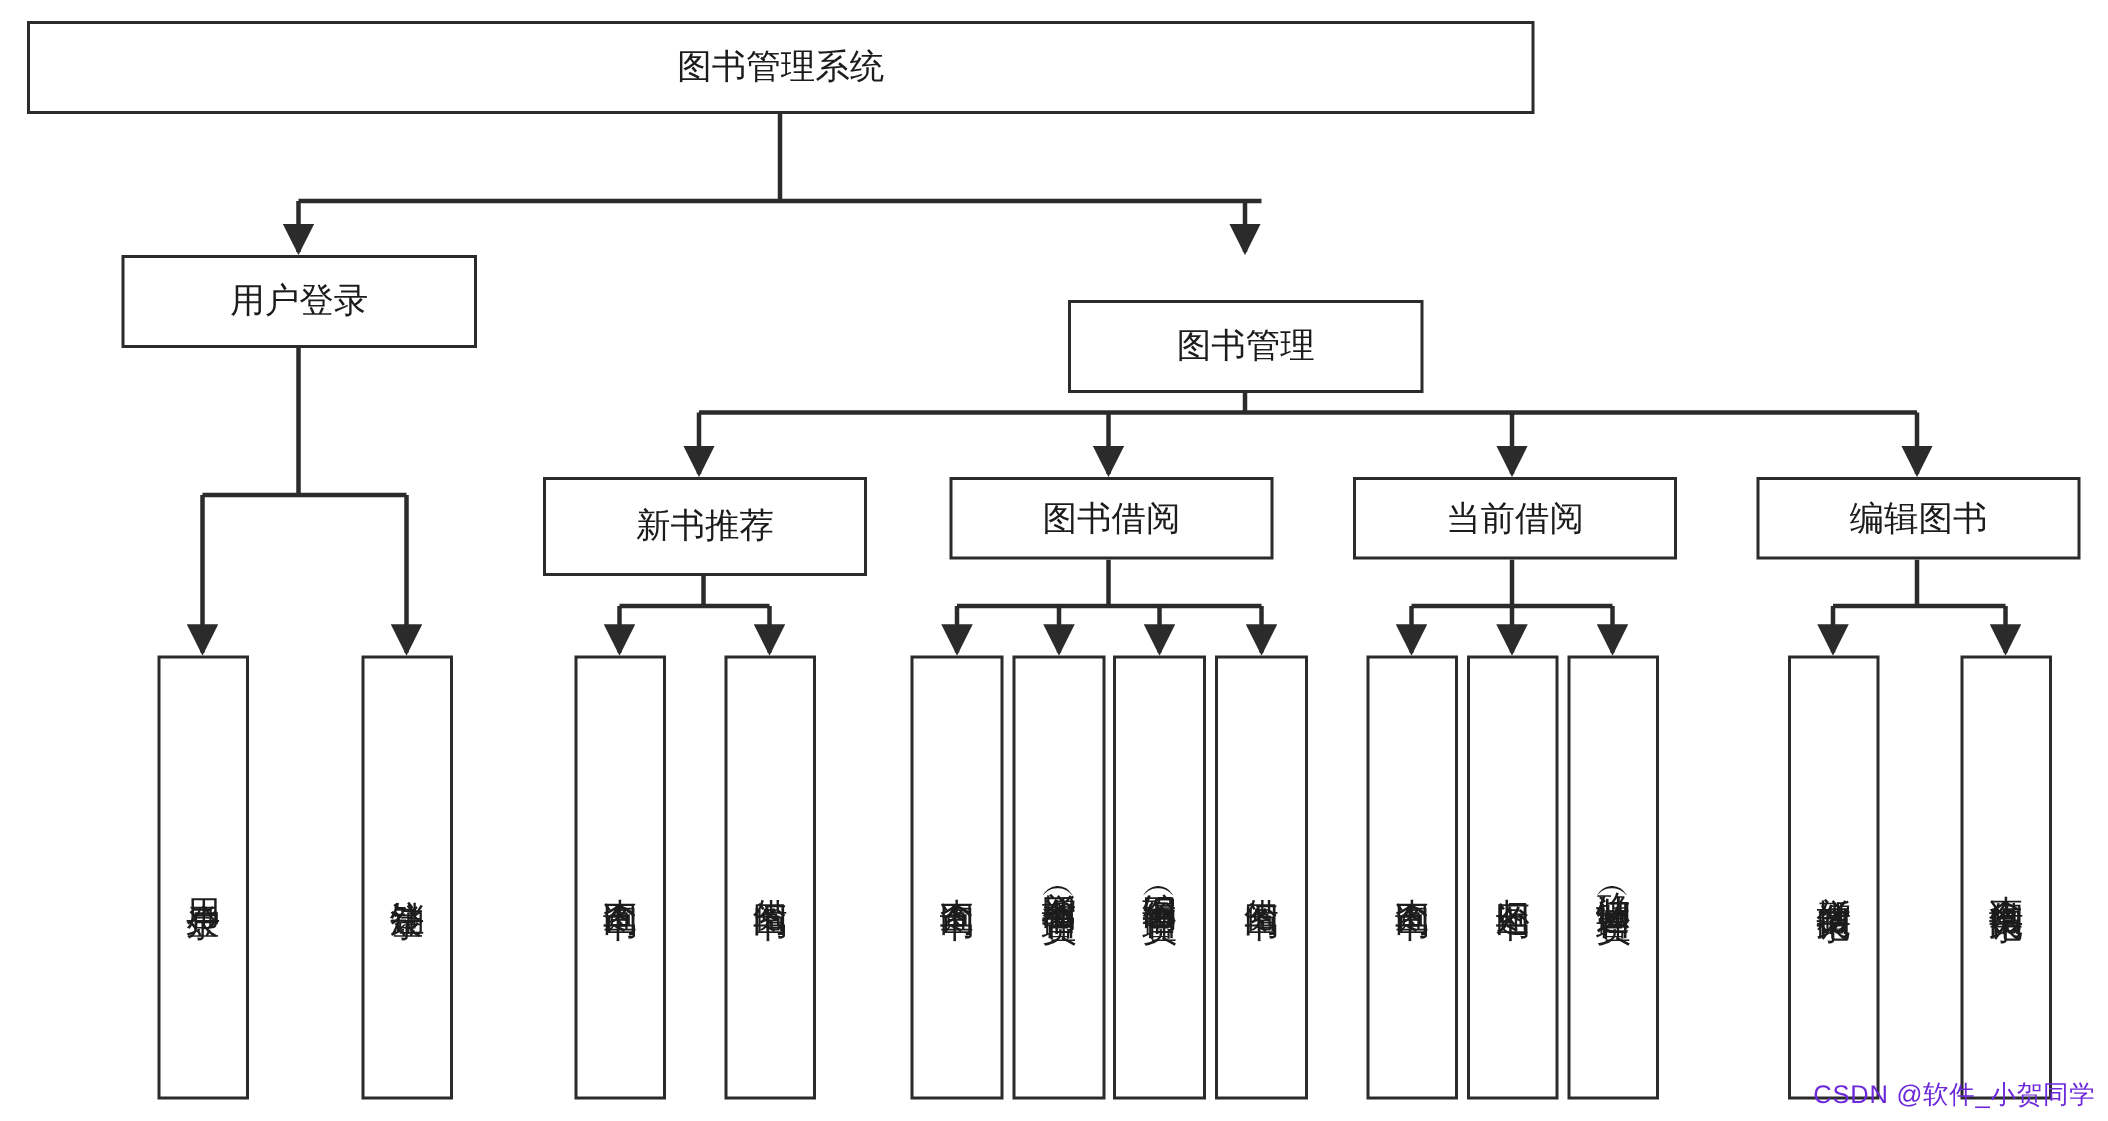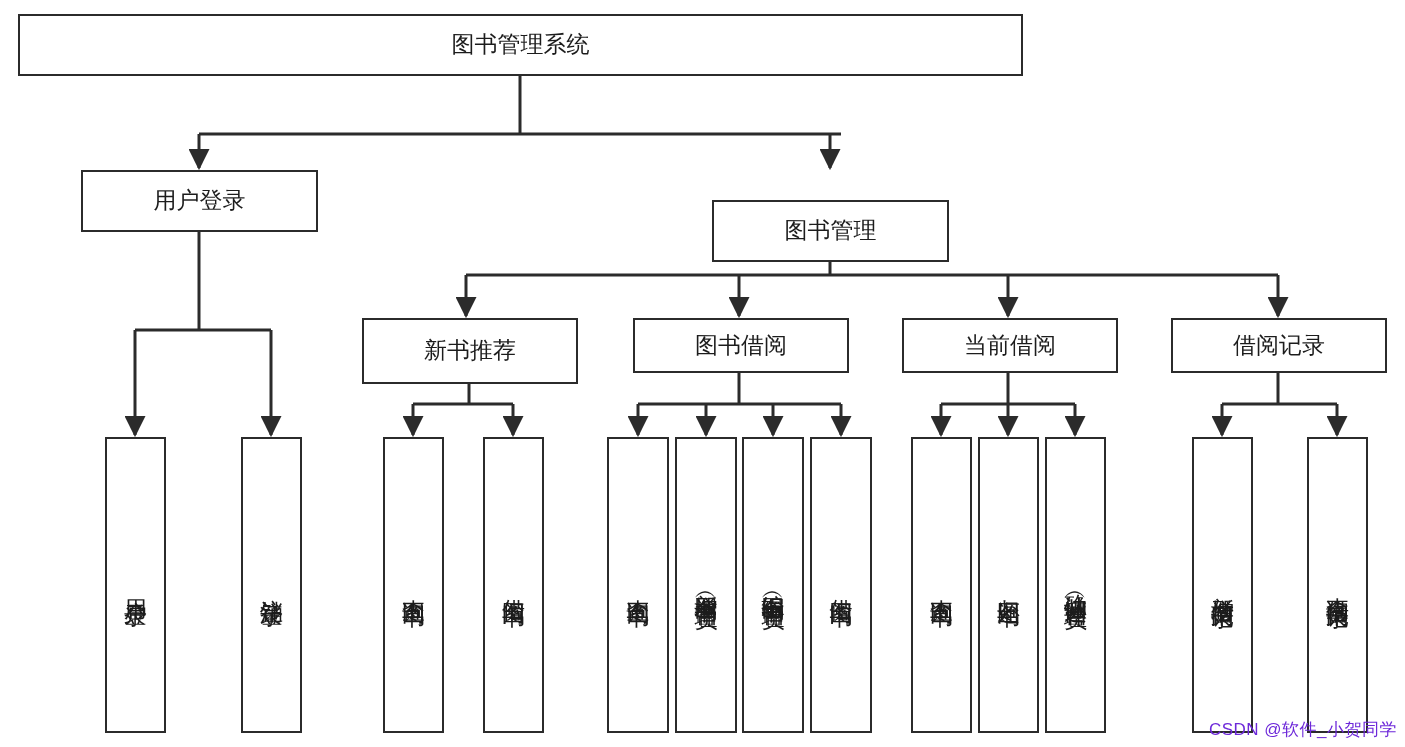--- a/index.html
+++ b/index.html
@@ -141,21 +141,21 @@
   <div class="node horiz" style="left:362px; top:318px; width:216px; height:66px;">
     <span class="lbl">新书推荐</span>
   </div>
   <div class="node horiz" style="left:902px; top:318px; width:216px; height:55px;">
     <span class="lbl">当前借阅</span>
   </div>
   <div class="node horiz" style="left:633px; top:318px; width:216px; height:55px;">
     <span class="lbl">图书借阅</span>
   </div>
   <div class="node horiz" style="left:1171px; top:318px; width:216px; height:55px;">
-    <span class="lbl">借阅记录</span>
+    <span class="lbl">编辑图书</span>
   </div>
 
   <div class="node vert" style="left:105px; top:437px; width:61px; height:296px;">
     <span class="lbl">用户登录</span>
   </div>
   <div class="node vert" style="left:241px; top:437px; width:61px; height:296px;">
     <span class="lbl">注销登录</span>
   </div>
 
   <div class="node vert" style="left:383px; top:437px; width:61px; height:296px;">

